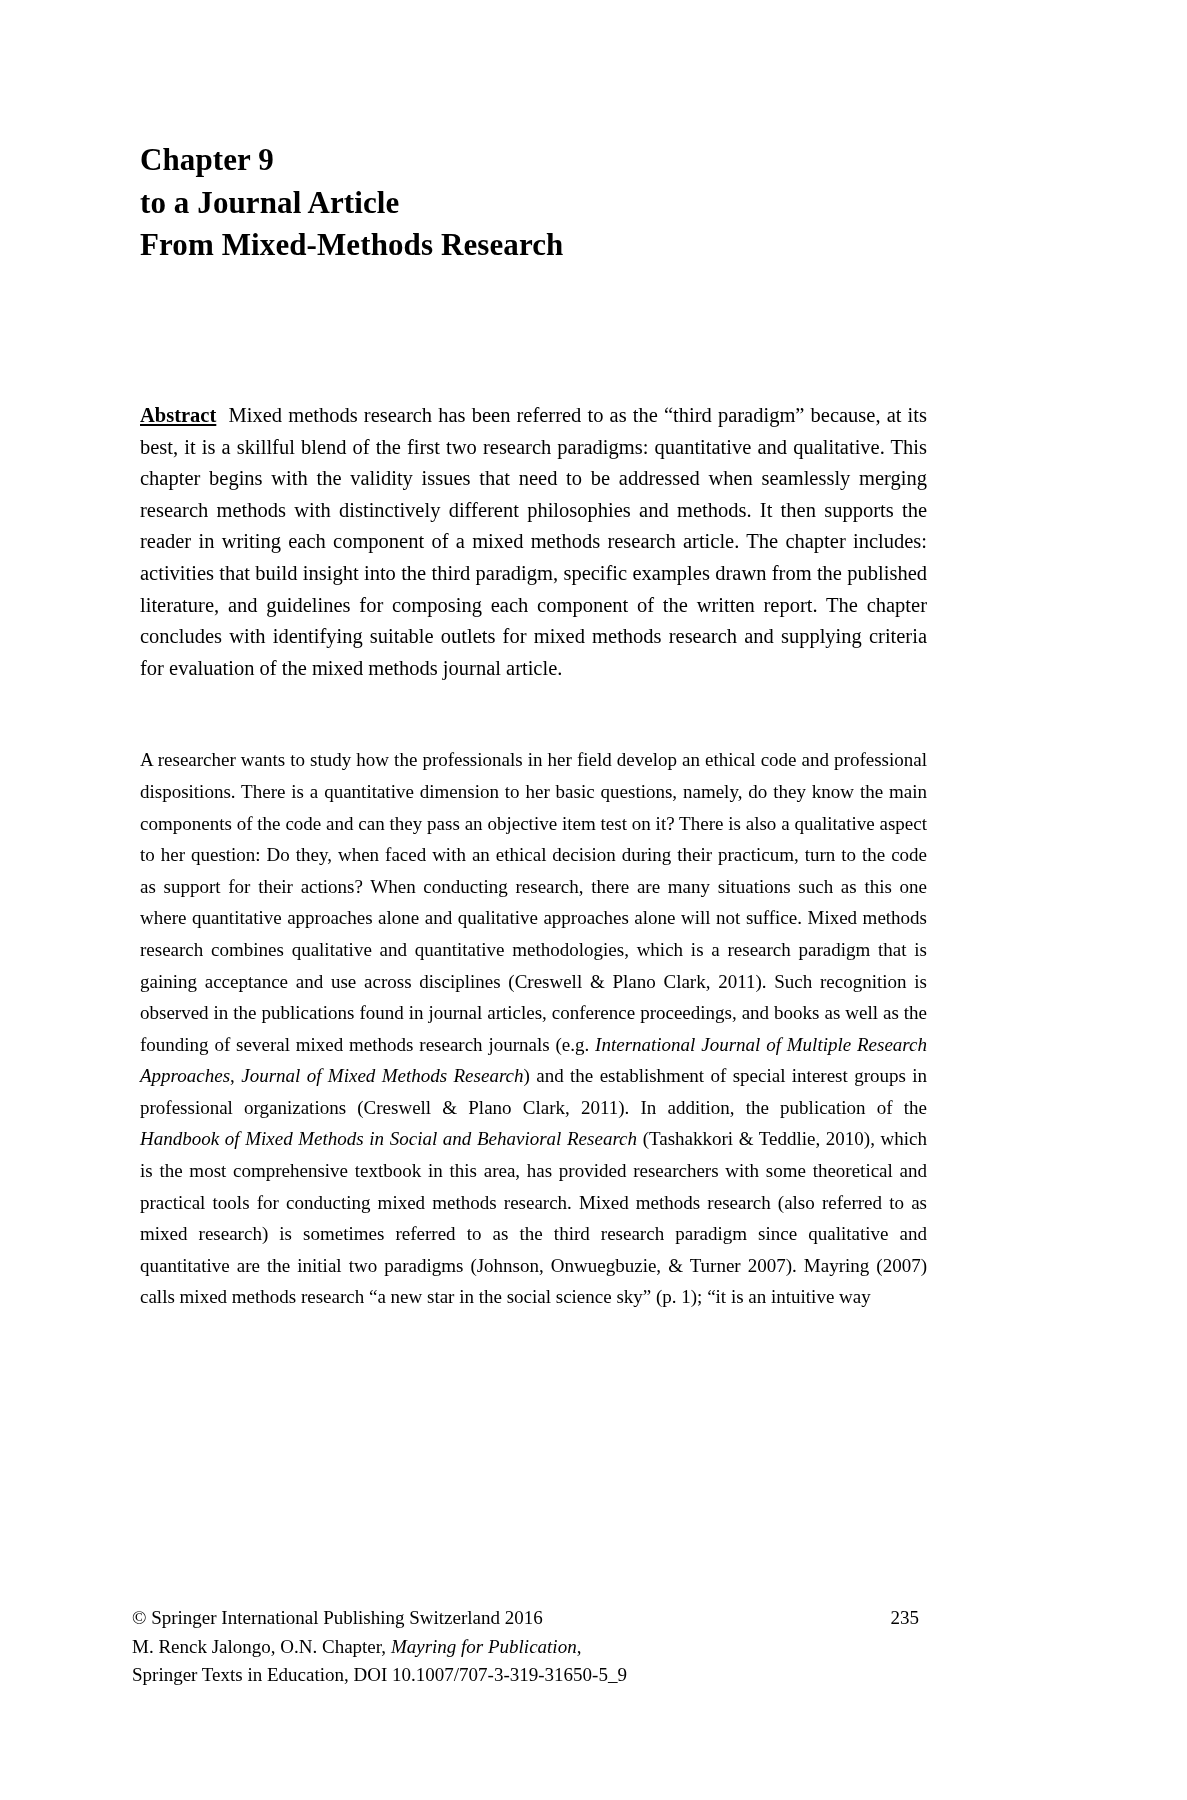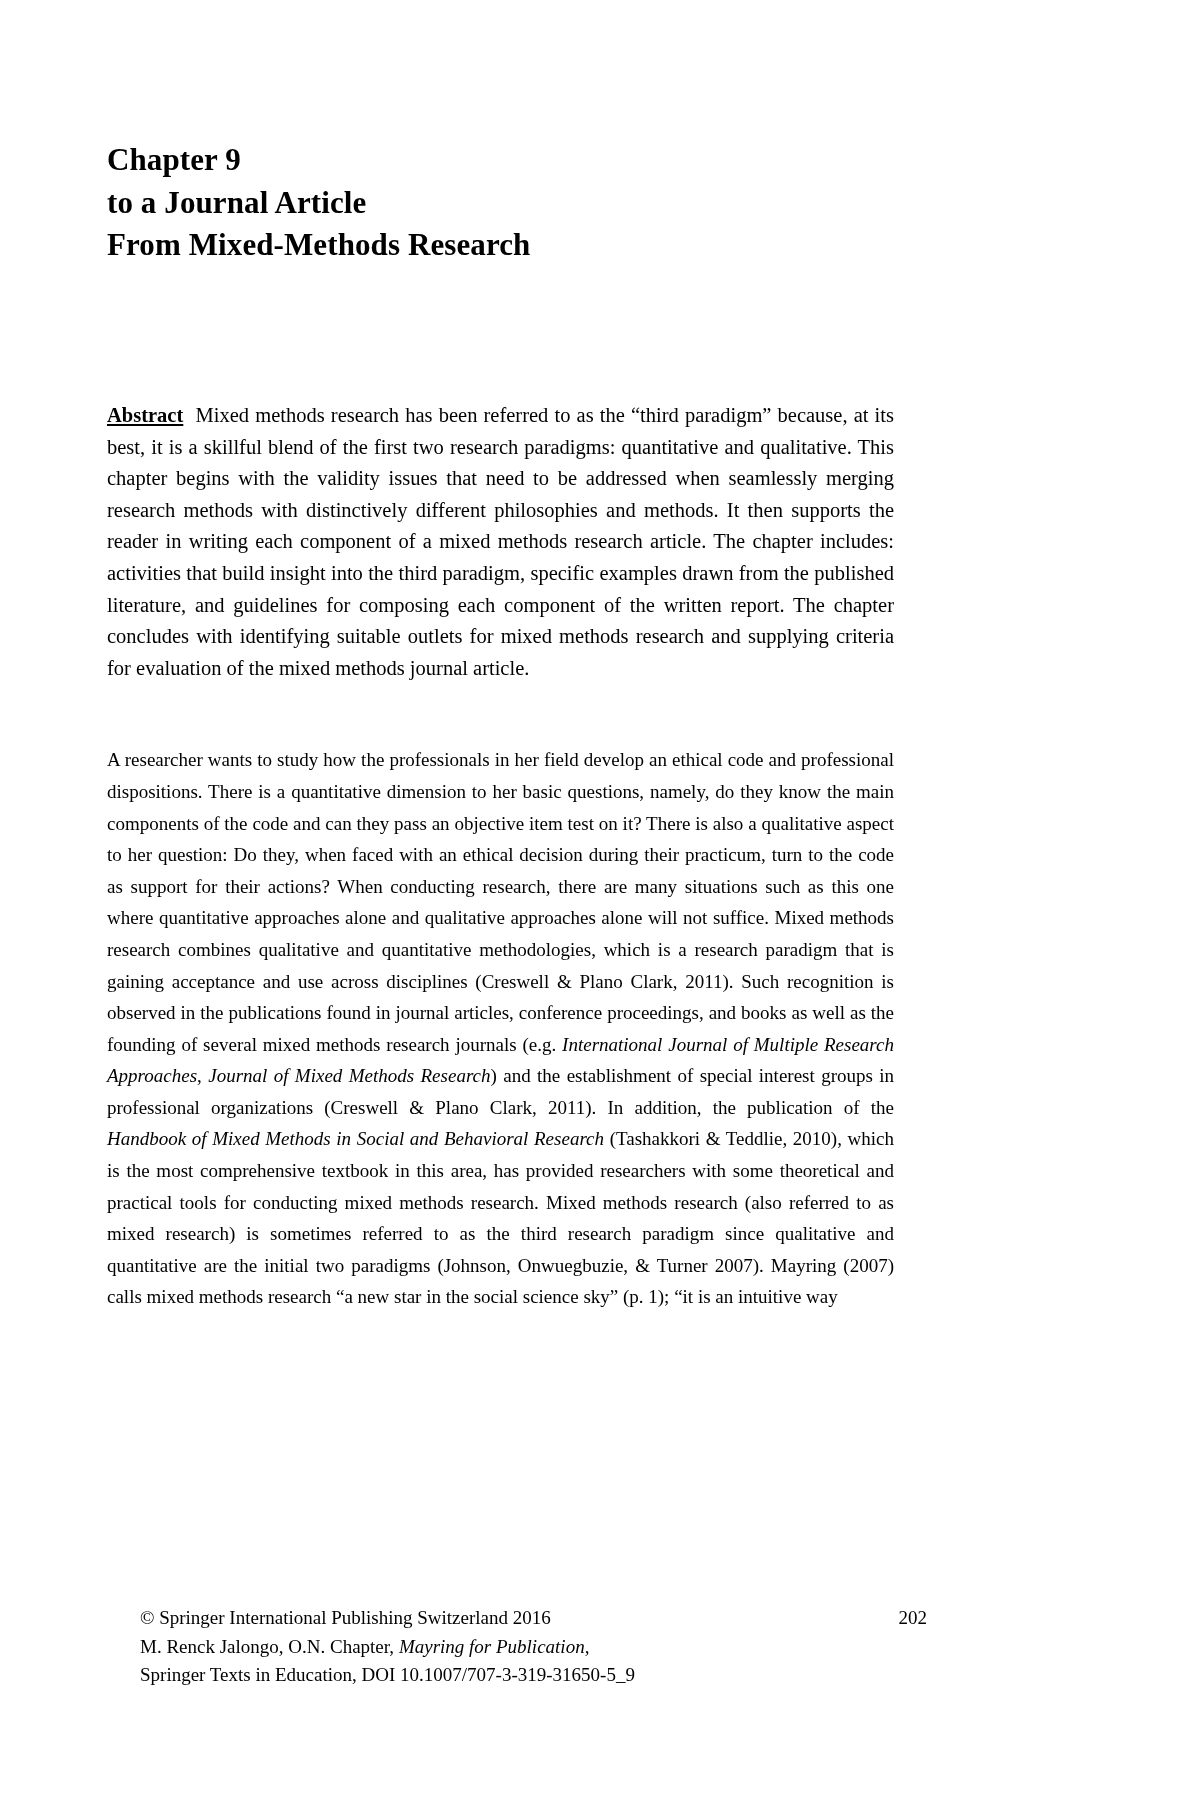--- a/index.html
+++ b/index.html
@@ -12,21 +12,21 @@
     width: 1187px;
     height: 1800px;
     background: #ffffff;
     margin: 0 auto;
     overflow: hidden;
     font-family: "Liberation Serif", "DejaVu Serif", serif;
     color: #000000;
   }
   .content {
     position: absolute;
-    left: 107px;
+    left: 140px;
     top: 0;
     width: 787px;
   }
   .chapter-label {
     font-size: 31px;
     font-weight: bold;
     line-height: 40px;
     letter-spacing: 0.1px;
     margin-top: 140px;
   }
@@ -58,21 +58,21 @@
     line-height: 31.6px;
     text-align: justify;
     text-justify: inter-word;
     hyphens: none;
   }
   .body-para i, .abstract i, .footer i {
     font-style: italic;
   }
   .footer {
     position: absolute;
-    left: 140px;
+    left: 132px;
     top: 1604px;
     width: 787px;
     font-size: 19px;
     line-height: 28.5px;
   }
   .footer-line {
     display: block;
     position: relative;
     white-space: nowrap;
   }
@@ -97,18 +97,18 @@
       <span class="line">From Mixed-Methods Research</span>
     </div>
 
     <p class="abstract"><span class="lbl">Abstract</span><span>&nbsp; </span><span>Mixed methods research has been referred to as the “third paradigm” because, at its best, it is a skillful blend of the first two research paradigms: quantitative and qualitative. This chapter begins with the validity issues that need to be addressed when seamlessly merging research methods with distinctively different philosophies and methods. It then supports the reader in writing each component of a mixed methods research article. The chapter includes: activities that build insight into the third paradigm, specific examples drawn from the published literature, and guidelines for composing each component of the written report. The chapter concludes with identifying suitable outlets for mixed methods research and supplying criteria for evaluation of the mixed methods journal article.</span></p>
 
     <p class="body-para"><span>A researcher wants to study how the professionals in her field develop an ethical code and professional dispositions. There is a quantitative dimension to her basic questions, namely, do they know the main components of the code and can they pass an objective item test on it? There is also a qualitative aspect to her question: Do they, when faced with an ethical decision during their practicum, turn to the code as support for their actions? When conducting research, there are many situations such as this one where quantitative approaches alone and qualitative approaches alone will not suffice. Mixed methods research combines qualitative and quantitative methodologies, which is a research paradigm that is gaining acceptance and use across disciplines (Creswell &amp; Plano Clark, 2011). Such recognition is observed in the publications found in journal articles, conference proceedings, and books as well as the founding of several mixed methods research journals (e.g. </span><i>International Journal of Multiple Research Approaches</i><span>, </span><i>Journal of Mixed Methods Research</i><span>) and the establishment of special interest groups in professional organizations (Creswell &amp; Plano Clark, 2011). In addition, the publication of the </span><i>Handbook of Mixed Methods in Social and Behavioral Research</i><span> (Tashakkori &amp; Teddlie, 2010), which is the most comprehensive textbook in this area, has provided researchers with some theoretical and practical tools for conducting mixed methods research. Mixed methods research (also referred to as mixed research) is sometimes referred to as the third research paradigm since qualitative and quantitative are the initial two paradigms (Johnson, Onwuegbuzie, &amp; Turner 2007). Mayring (2007) calls mixed methods research “a new star in the social science sky” (p. 1); “it is an intuitive way</span></p>
 
   </div>
 
   <div class="footer">
-    <span class="footer-line"><span>© Springer International Publishing Switzerland 2016</span><span class="page-number">202</span></span>
+    <span class="footer-line"><span>© Springer International Publishing Switzerland 2016</span><span class="page-number">235</span></span>
     <span class="footer-line"><span>M. Renck Jalongo, O.N. Chapter, </span><i>Mayring for Publication</i><span>,</span></span>
     <span class="footer-line">Springer Texts in Education, DOI 10.1007/707-3-319-31650-5_9</span>
   </div>
 
 </div>
 
 </body></html>

